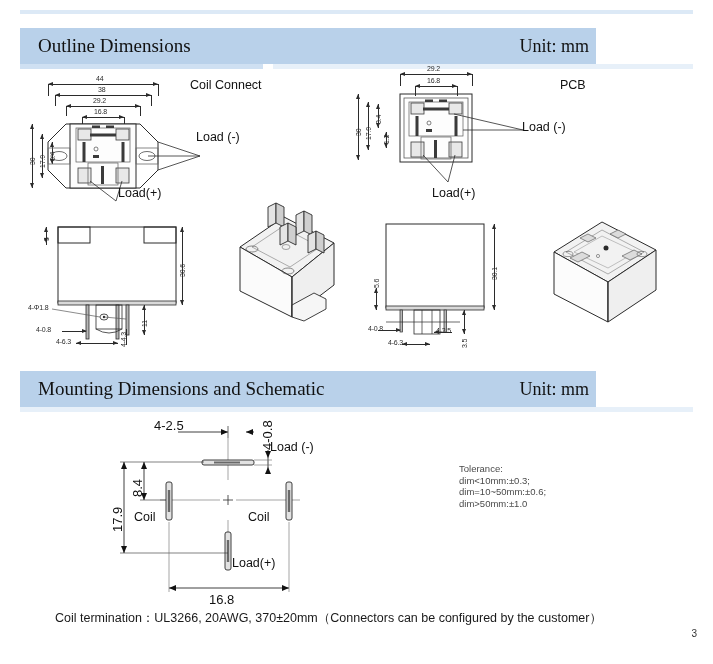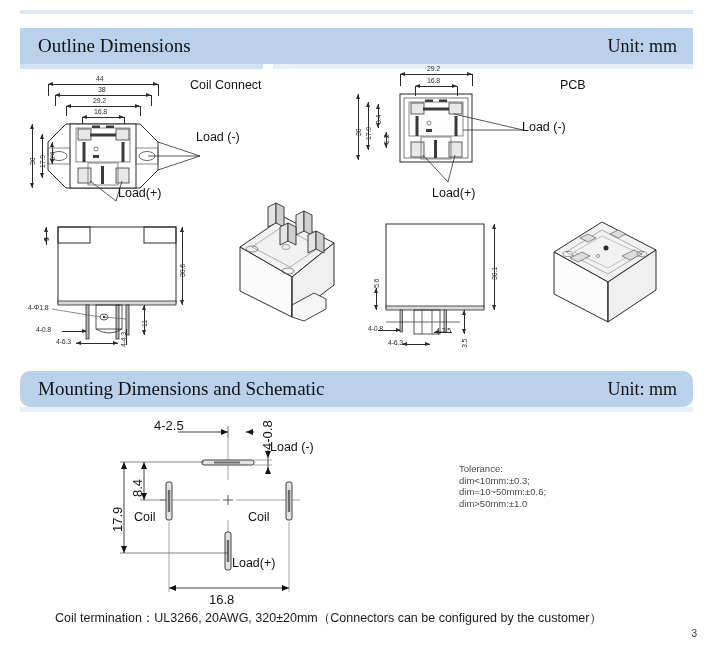--- a/index.html
+++ b/index.html
@@ -5,35 +5,35 @@
   html, body { margin:0; padding:0; }
   body {
     width:713px; height:664px; position:relative; overflow:hidden;
     background:#ffffff;
     font-family:"Liberation Sans", sans-serif;
     color:#1a1a1a;
   }
 
   
   .band {
-    position:absolute; left:20px; width:673px; height:36px;
+    position:absolute; left:20px; width:576px; height:36px;
     background:#b9d1ea;
     display:flex; align-items:center; justify-content:space-between;
-    box-sizing:border-box; padding:0 16px 0 18px;
+    box-sizing:border-box; padding:0 7px 0 18px;
   }
   .band .band-title {
     font-family:"Liberation Serif", serif;
     font-size:19px; color:#111;
   }
   .band .band-unit {
     font-family:"Liberation Serif", serif;
     font-size:18px; color:#111;
   }
   #band-outline { top:28px; }
-  #band-mounting { top:371px;border-radius:10px; }
+  #band-mounting { top:371px; }
 
   
   .band-tail {
     position:absolute; height:5px; background:#cfe0f2;
   }
 
   
   .dwg { position:absolute; }
   .ln  { position:absolute; background:#2b2b2b; }
   .hl  { height:1px; }
@@ -488,14 +488,14 @@
   <div class="callout" style="left:34px; top:100px;">Coil</div>
   <div class="callout" style="left:148px; top:100px;">Coil</div>
   <div class="callout" style="left:132px; top:146px;">Load(+)</div>
 </div>
 
 <div id="tolerance-note">Tolerance:
 dim&lt;10mm:±0.3;
 dim=10~50mm:±0.6;
 dim&gt;50mm:±1.0</div>
 
-<div id="coil-termination">Coil termination：UL3266, 20AWG, 320±20mm（Connectors can be configured by the customer）</div>
+<div id="coil-termination">Coil termination：UL3266, 20AWG, 370±20mm（Connectors can be configured by the customer）</div>
 <div id="page-number">3</div>
 
 </body></html>

